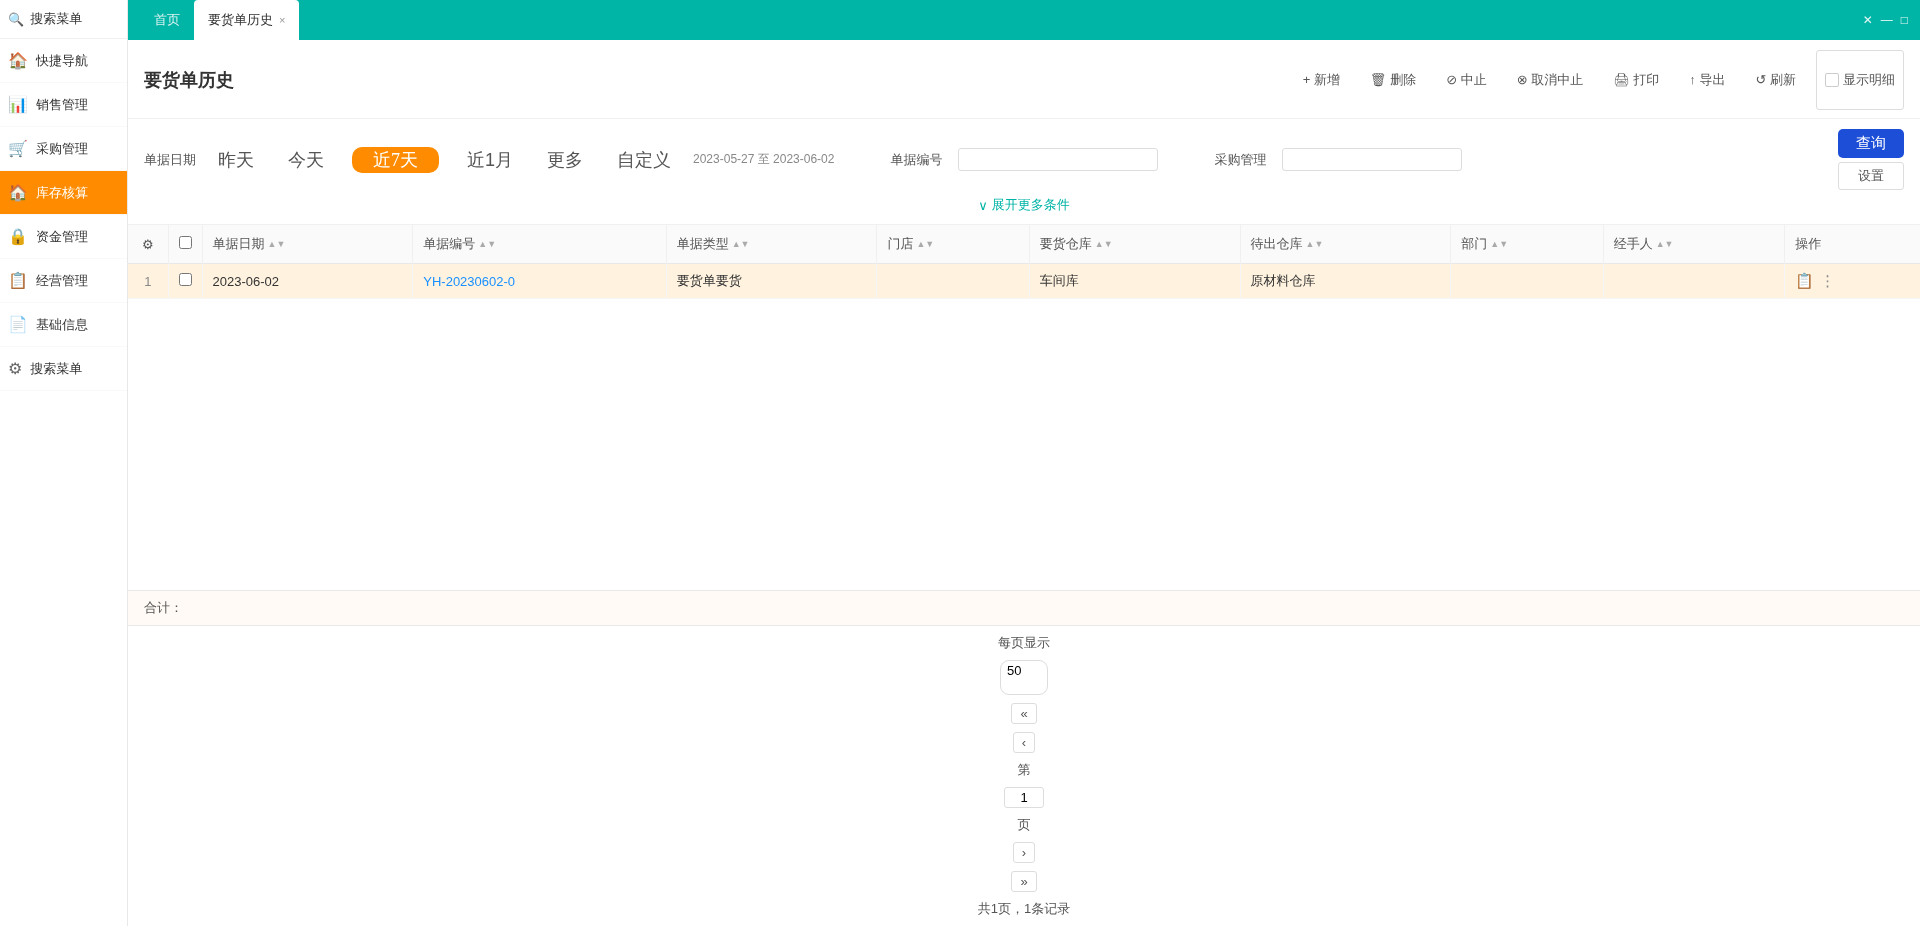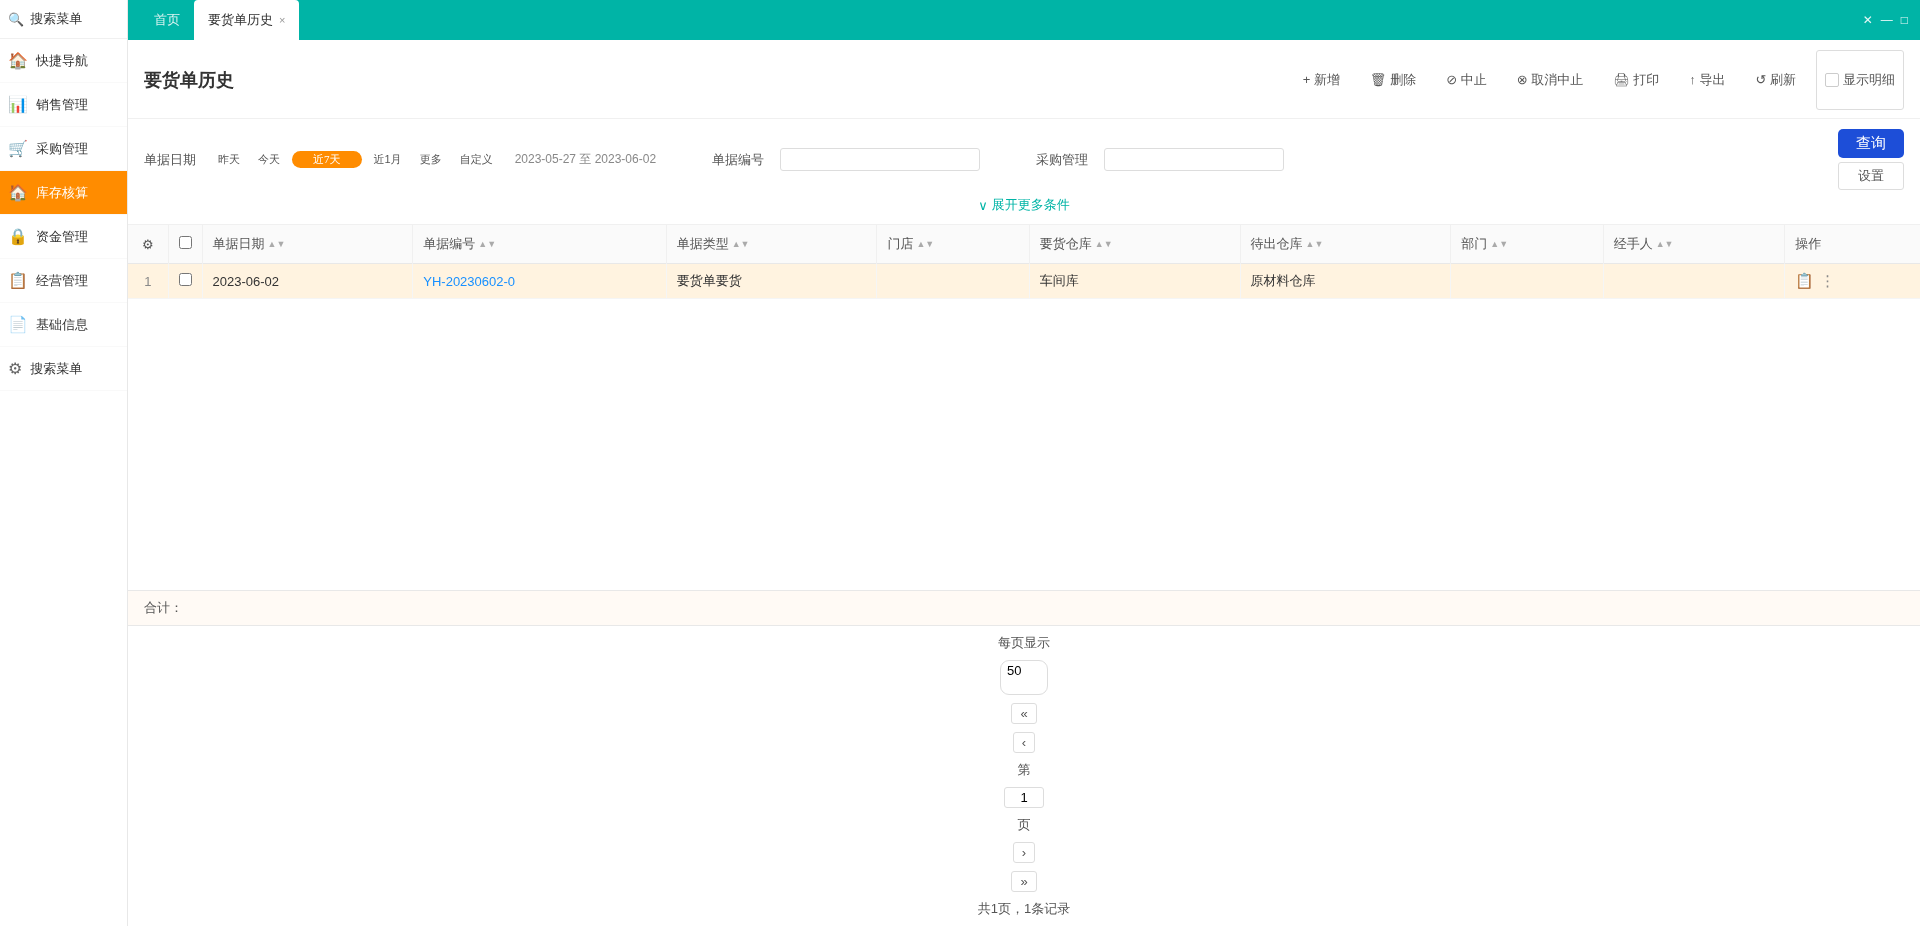--- a/index.html
+++ b/index.html
@@ -162,22 +162,22 @@
     .filter-row {
       display: flex;
       align-items: center;
       gap: 16px;
       margin-bottom: 6px;
     }
     .filter-label { color: #555; font-size: 13px; white-space: nowrap; }
     .filter-date-options {
       display: flex;
       align-items: flex-end;
-      gap: 6px;
-      font-size: 11px;
+      gap: 22px;
+      font-size: 18px;
     }
     .date-opt {
       padding: 1px 6px;
       cursor: pointer;
       color: #555;
       border-radius: 10px;
     }
     .date-opt.active {
       background: #ff8c00;
       color: #fff;

